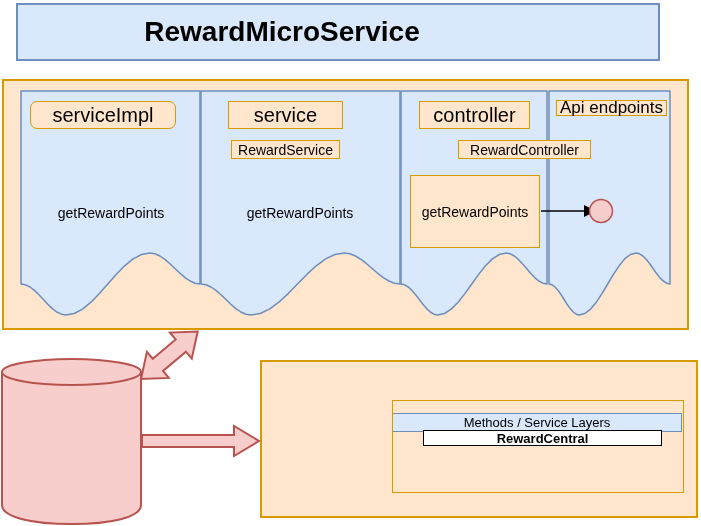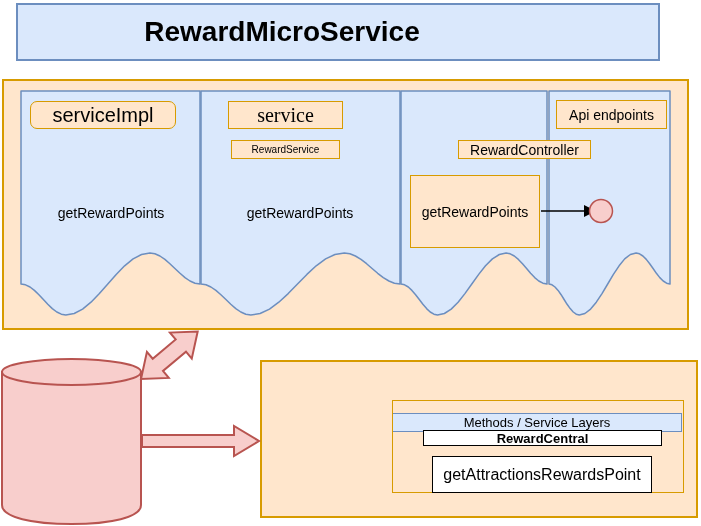--- a/index.html
+++ b/index.html
@@ -45,21 +45,20 @@
   <div class="title-box" style="left:16px; top:3px; width:644px; height:58px;">
     <span>RewardMicroService</span>
   </div>
 
   <div class="orange-container" style="left:2px; top:79px; width:687px; height:251px;"></div>
 
   <div class="orange-container" style="left:260px; top:360px; width:438px; height:158px;">
     <div class="blue-bar" style="left:130px; top:11px; width:290px; height:19px; font-size:13px;margin-top:40px;">Methods / Service Layers</div>
     <div class="group-box" style="left:130px; top:38px; width:292px; height:93px;"></div>
     <div class="white-box" style="left:161px; top:45px; width:239px; height:16px; font-size:13px; font-weight:bold;">RewardCentral</div>
-    <div class="white-box" style="left:170px; top:71px; width:220px; height:37px; font-size:16px;">getAttractionsRewardsPoint</div>
   </div>
 
   <svg id="shapes" width="701" height="526" viewBox="0 0 701 526">
     <path class="col-shape" d="M21,91 L21,284 L25.5,284.8 L30.0,287.0 L34.4,290.4 L38.9,294.7 L43.4,299.5 L47.8,304.3 L52.3,308.6 L56.8,312.0 L61.3,314.2 L65.8,315.0 L74.2,313.5 L82.6,309.1 L91.0,302.2 L99.4,293.6 L107.8,284.0 L116.2,274.4 L124.6,265.8 L133.1,258.9 L141.5,254.5 L149.9,253.0 L154.9,253.8 L159.9,256.0 L164.9,259.4 L169.9,263.7 L174.9,268.5 L180.0,273.3 L185.0,277.6 L190.0,281.0 L195.0,283.2 L200.0,284.0 L200,91 Z"></path>
     <path class="col-shape" d="M201,91 L201,284 L206.0,284.8 L210.9,287.0 L215.9,290.4 L220.9,294.7 L225.9,299.5 L230.8,304.3 L235.8,308.6 L240.8,312.0 L245.8,314.2 L250.8,315.0 L260.1,313.5 L269.5,309.1 L278.8,302.2 L288.2,293.6 L297.5,284.0 L306.9,274.4 L316.2,265.8 L325.6,258.9 L334.9,254.5 L344.3,253.0 L349.9,253.8 L355.4,256.0 L361.0,259.4 L366.6,263.7 L372.1,268.5 L377.7,273.3 L383.3,277.6 L388.9,281.0 L394.4,283.2 L400.0,284.0 L400,91 Z"></path>
     <path class="col-shape" d="M401,91 L401,284 L404.6,284.8 L408.3,287.0 L411.9,290.4 L415.6,294.7 L419.3,299.5 L422.9,304.3 L426.6,308.6 L430.2,312.0 L433.9,314.2 L437.5,315.0 L444.4,313.5 L451.2,309.1 L458.1,302.2 L464.9,293.6 L471.8,284.0 L478.7,274.4 L485.5,265.8 L492.4,258.9 L499.3,254.5 L506.1,253.0 L510.2,253.8 L514.3,256.0 L518.4,259.4 L522.5,263.7 L526.6,268.5 L530.6,273.3 L534.7,277.6 L538.8,281.0 L542.9,283.2 L547.0,284.0 L547,91 Z"></path>
     <path class="col-shape" d="M549,91 L549,284 L552.0,284.8 L555.0,287.0 L558.1,290.4 L561.1,294.7 L564.1,299.5 L567.1,304.3 L570.2,308.6 L573.2,312.0 L576.2,314.2 L579.3,315.0 L584.9,313.5 L590.6,309.1 L596.3,302.2 L602.0,293.6 L607.7,284.0 L613.4,274.4 L619.1,265.8 L624.7,258.9 L630.4,254.5 L636.1,253.0 L639.5,253.8 L642.9,256.0 L646.3,259.4 L649.7,263.7 L653.1,268.5 L656.4,273.3 L659.8,277.6 L663.2,281.0 L666.6,283.2 L670.0,284.0 L670,91 Z"></path>
 
     <g>
       <line class="black-line" x1="541" y1="211" x2="585" y2="211"></line>
@@ -73,23 +72,24 @@
     </g>
 
     <polygon class="pink-shape" transform="translate(141,379) rotate(-40)" points="0,0 22,-17 22,-8 52,-8 52,-17 74,0 52,17 52,8 22,8 22,17"></polygon>
 
     <polygon class="pink-shape" points="142,435 234,435 234,426 259,441 234,456 234,447 142,447"></polygon>
   </svg>
 
   <div class="orange-label" style="left:30px; top:101px; width:146px; height:28px; font-size:20px;border-radius:7px;">serviceImpl</div>
   <div class="plain-label" style="left:31px; top:205px; width:160px; height:16px; font-size:14px;">getRewardPoints</div>
 
-  <div class="orange-label" style="left:228px; top:101px; width:115px; height:28px; font-size:20px;font-family:Liberation Serif, serif;">service</div>
-  <div class="orange-label" style="left:231px; top:140px; width:109px; height:19px; font-size:10px;">RewardService</div>
+  <div class="orange-label" style="left:228px; top:101px; width:115px; height:28px; font-size:20px;">service</div>
+  <div class="orange-label" style="left:231px; top:140px; width:109px; height:19px; font-size:14px;">RewardService</div>
   <div class="plain-label" style="left:220px; top:205px; width:160px; height:16px; font-size:14px;">getRewardPoints</div>
 
+  <div class="orange-label" style="left:419px; top:101px; width:111px; height:28px; font-size:20px;">controller</div>
   <div class="orange-label" style="left:410px; top:140px; width:133px; height:19px; font-size:14px;margin-left:48px;">RewardController</div>
   <div class="orange-label" style="left:410px; top:175px; width:130px; height:73px; font-size:14px;">getRewardPoints</div>
 
-  <div class="orange-label" style="left:556px; top:100px; width:111px; height:29px; font-size:14px;">Api endpoints</div>
+  <div class="orange-label" style="left:556px; top:100px; width:111px; height:16px; font-size:17px;">Api endpoints</div>
 
 
 </div>
 
 </body></html>

